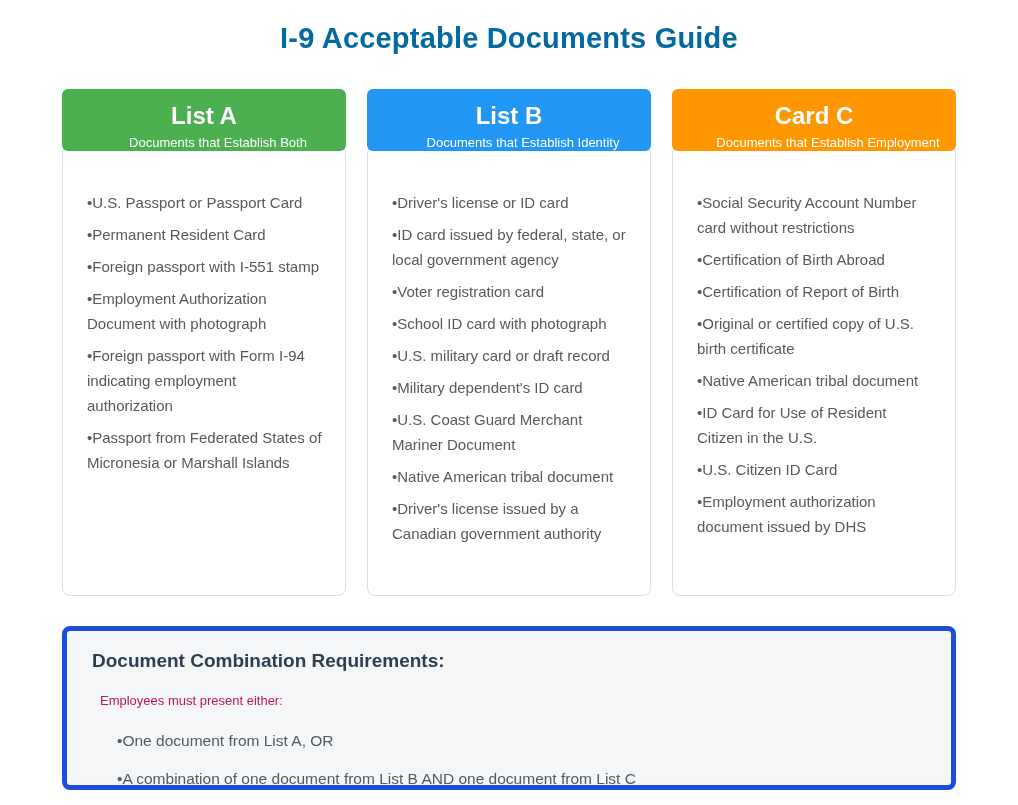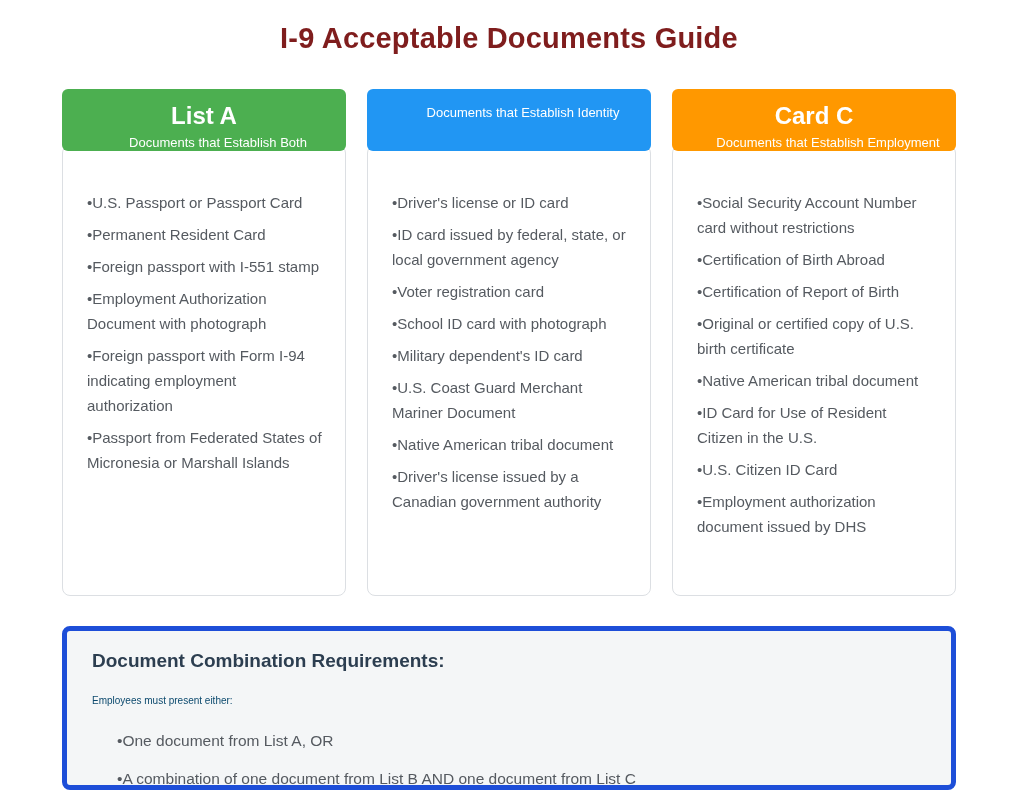--- a/index.html
+++ b/index.html
@@ -11,21 +11,21 @@
   }
   body {
     width: 1018px;
     height: 805px;
     overflow: hidden;
   }
   h1.page-title {
     text-align: center;
     font-size: 29px;
     font-weight: bold;
-    color: #7f1d1d;
+    color: #0369a1;
     margin: 22px 0 0 0;
     letter-spacing: 0.2px;
   }
   .columns {
     display: flex;
     gap: 21px;
     margin: 34px 62px 0 62px;
   }
   .column {
     flex: 1;
@@ -77,24 +77,24 @@
     height: 164px;
     padding: 19px 25px 16px 25px;
   }
   .requirements h2 {
     font-size: 19px;
     font-weight: bold;
     color: #2c3e50;
     margin: 0 0 17px 0;
   }
   .req-intro {
-    font-size: 10px;
+    font-size: 13px;
     line-height: 24px;
-    color: #0c4a6e;
-    margin: 0 0 15px 0;
+    color: #be185d;
+    margin: 0 0 15px 8px;
   }
   .req-item {
     font-size: 15.5px;
     margin: 0 0 13px 25px;
   }
 </style>
 </head>
 <body>
 
 <main>
@@ -112,27 +112,29 @@
         <p class="item">Permanent Resident Card</p>
         <p class="item">Foreign passport with I-551 stamp</p>
         <p class="item">Employment Authorization Document with photograph</p>
         <p class="item">Foreign passport with Form I-94 indicating employment authorization</p>
         <p class="item">Passport from Federated States of Micronesia or Marshall Islands</p>
       </div>
     </section>
 
     <section class="column">
       <header class="col-header" style="background: rgb(33, 150, 243);">
+        <div class="col-title">List B</div>
         <div class="col-subtitle">Documents that Establish Identity</div>
       </header>
       <div class="card">
         <p class="item">Driver's license or ID card</p>
         <p class="item">ID card issued by federal, state, or local government agency</p>
         <p class="item">Voter registration card</p>
         <p class="item">School ID card with photograph</p>
+        <p class="item">U.S. military card or draft record</p>
         <p class="item">Military dependent's ID card</p>
         <p class="item">U.S. Coast Guard Merchant Mariner Document</p>
         <p class="item">Native American tribal document</p>
         <p class="item">Driver's license issued by a Canadian government authority</p>
       </div>
     </section>
 
     <section class="column">
       <header class="col-header" style="background: rgb(255, 152, 0);">
         <div class="col-title">Card C</div>

